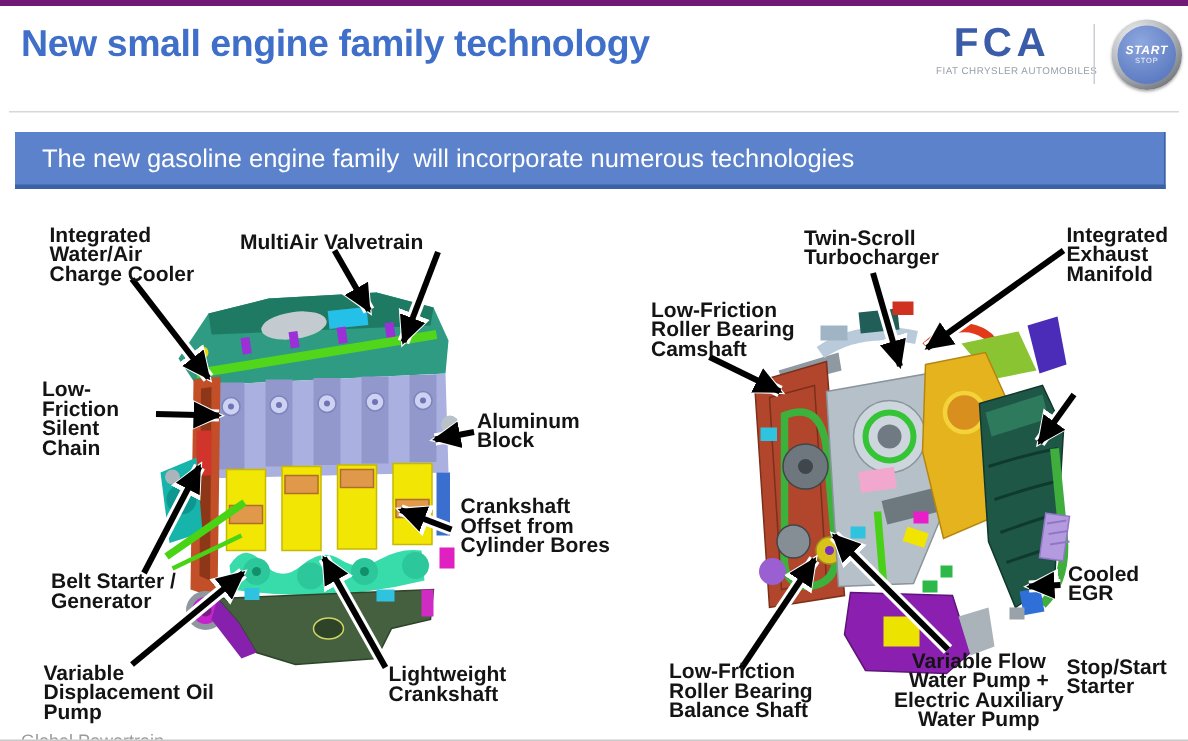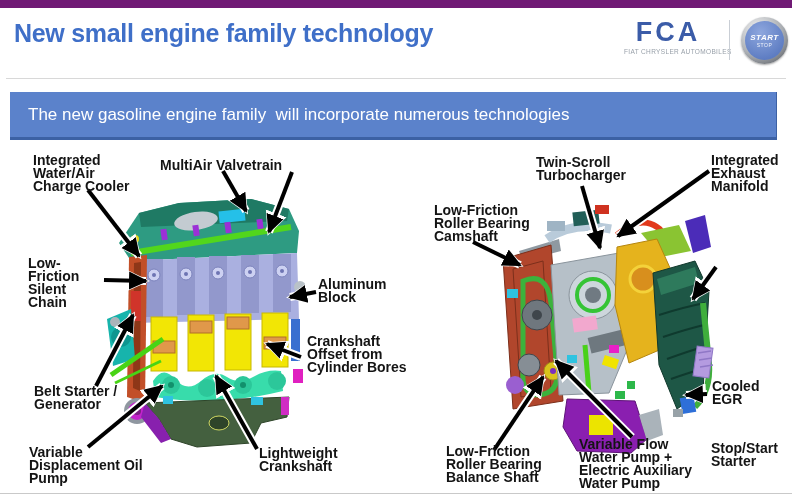--- a/index.html
+++ b/index.html
@@ -1,20 +1,20 @@
 <!DOCTYPE html>
 <html><head>
 <meta charset="utf-8">
 <style>
   * { margin:0; padding:0; box-sizing:border-box; }
   html,body { background:#e9e9e9; }
   .slide {
     position:relative; width:792px; height:494px; background:#ffffff;
     overflow:hidden; font-family:"Liberation Sans", sans-serif;
-    border-top:8px solid #701a75; border-bottom:1px solid #c9c9c9;padding-left:32px;
+    border-top:4px solid #701a75; border-bottom:1px solid #c9c9c9;padding-left:32px;
   }
   .title {
     position:absolute; left:14px; top:11px; font-size:25px; font-weight:bold;
     color:#3f6fc8; letter-spacing:-0.3px;
   }
   .header-rule { position:absolute; left:6px; right:6px; top:70px; height:1px; background:#d8d8d8; }
   .logo { position:absolute; left:624px; top:10px; width:88px; text-align:center; }
   .logo-brand { font-size:27px; font-weight:bold; color:#3b5ca8; letter-spacing:3px; line-height:28px; }
   .logo-sub { font-size:6.5px; color:#98a0a9; letter-spacing:0.35px; margin-top:2px; white-space:nowrap; }
   .logo-divider { position:absolute; left:729px; top:12px; width:1px; height:40px; background:#c9ced5; }
@@ -25,21 +25,21 @@
   }
   .start-badge-inner {
     position:absolute; left:4px; top:4px; width:39px; height:39px; border-radius:50%;
     background:radial-gradient(circle at 40% 30%, #8ea7de, #5d7cc2 75%);
     display:flex; flex-direction:column; align-items:center; justify-content:center;
     color:#fff; text-align:center;
   }
   .start-badge-l1 { font-size:8px; font-weight:bold; letter-spacing:.5px; line-height:9px;font-style:italic; }
   .start-badge-l2 { font-size:5px; letter-spacing:.5px; line-height:6px; opacity:.9; }
   .banner {
-    position:absolute; left:10px; top:84px; width:767px; height:48px;
+    position:absolute; left:10px; top:84px; width:767px; height:38px;
     background:#5b82cb; border-bottom:3px solid #3c61a4; border-right:1px solid #3c61a4;
     display:flex; align-items:center; padding-left:18px;
     color:#ffffff; font-size:17px; white-space:pre-wrap;
   }
   .callout {
     position:absolute; font-size:14px; font-weight:bold; color:#141414;
     line-height:13px; white-space:pre-line;
   }
   .engine-svg { position:absolute; }
   .arrows { position:absolute; left:0; top:130px; pointer-events:none; }
@@ -322,21 +322,21 @@
 Exhaust
 Manifold</div>
   <div class="callout" style="left:434px; top:196px;">Low-Friction
 Roller Bearing
 Camshaft</div>
   <div class="callout" style="left:712px; top:372px;">Cooled
 EGR</div>
   <div class="callout" style="left:446px; top:437px;">Low-Friction
 Roller Bearing
 Balance Shaft</div>
-  <div class="callout" style="left:579px; top:430px;">Variable Flow
+  <div class="callout" style="left:596px; top:430px;text-align:center;">Variable Flow
 Water Pump +
 Electric Auxiliary
 Water Pump</div>
   <div class="callout" style="left:711px; top:434px;">Stop/Start
 Starter</div>
 
   <div class="footer-rule"></div>
   <div class="footer-text">Global Powertrain</div>
 
 </div>

